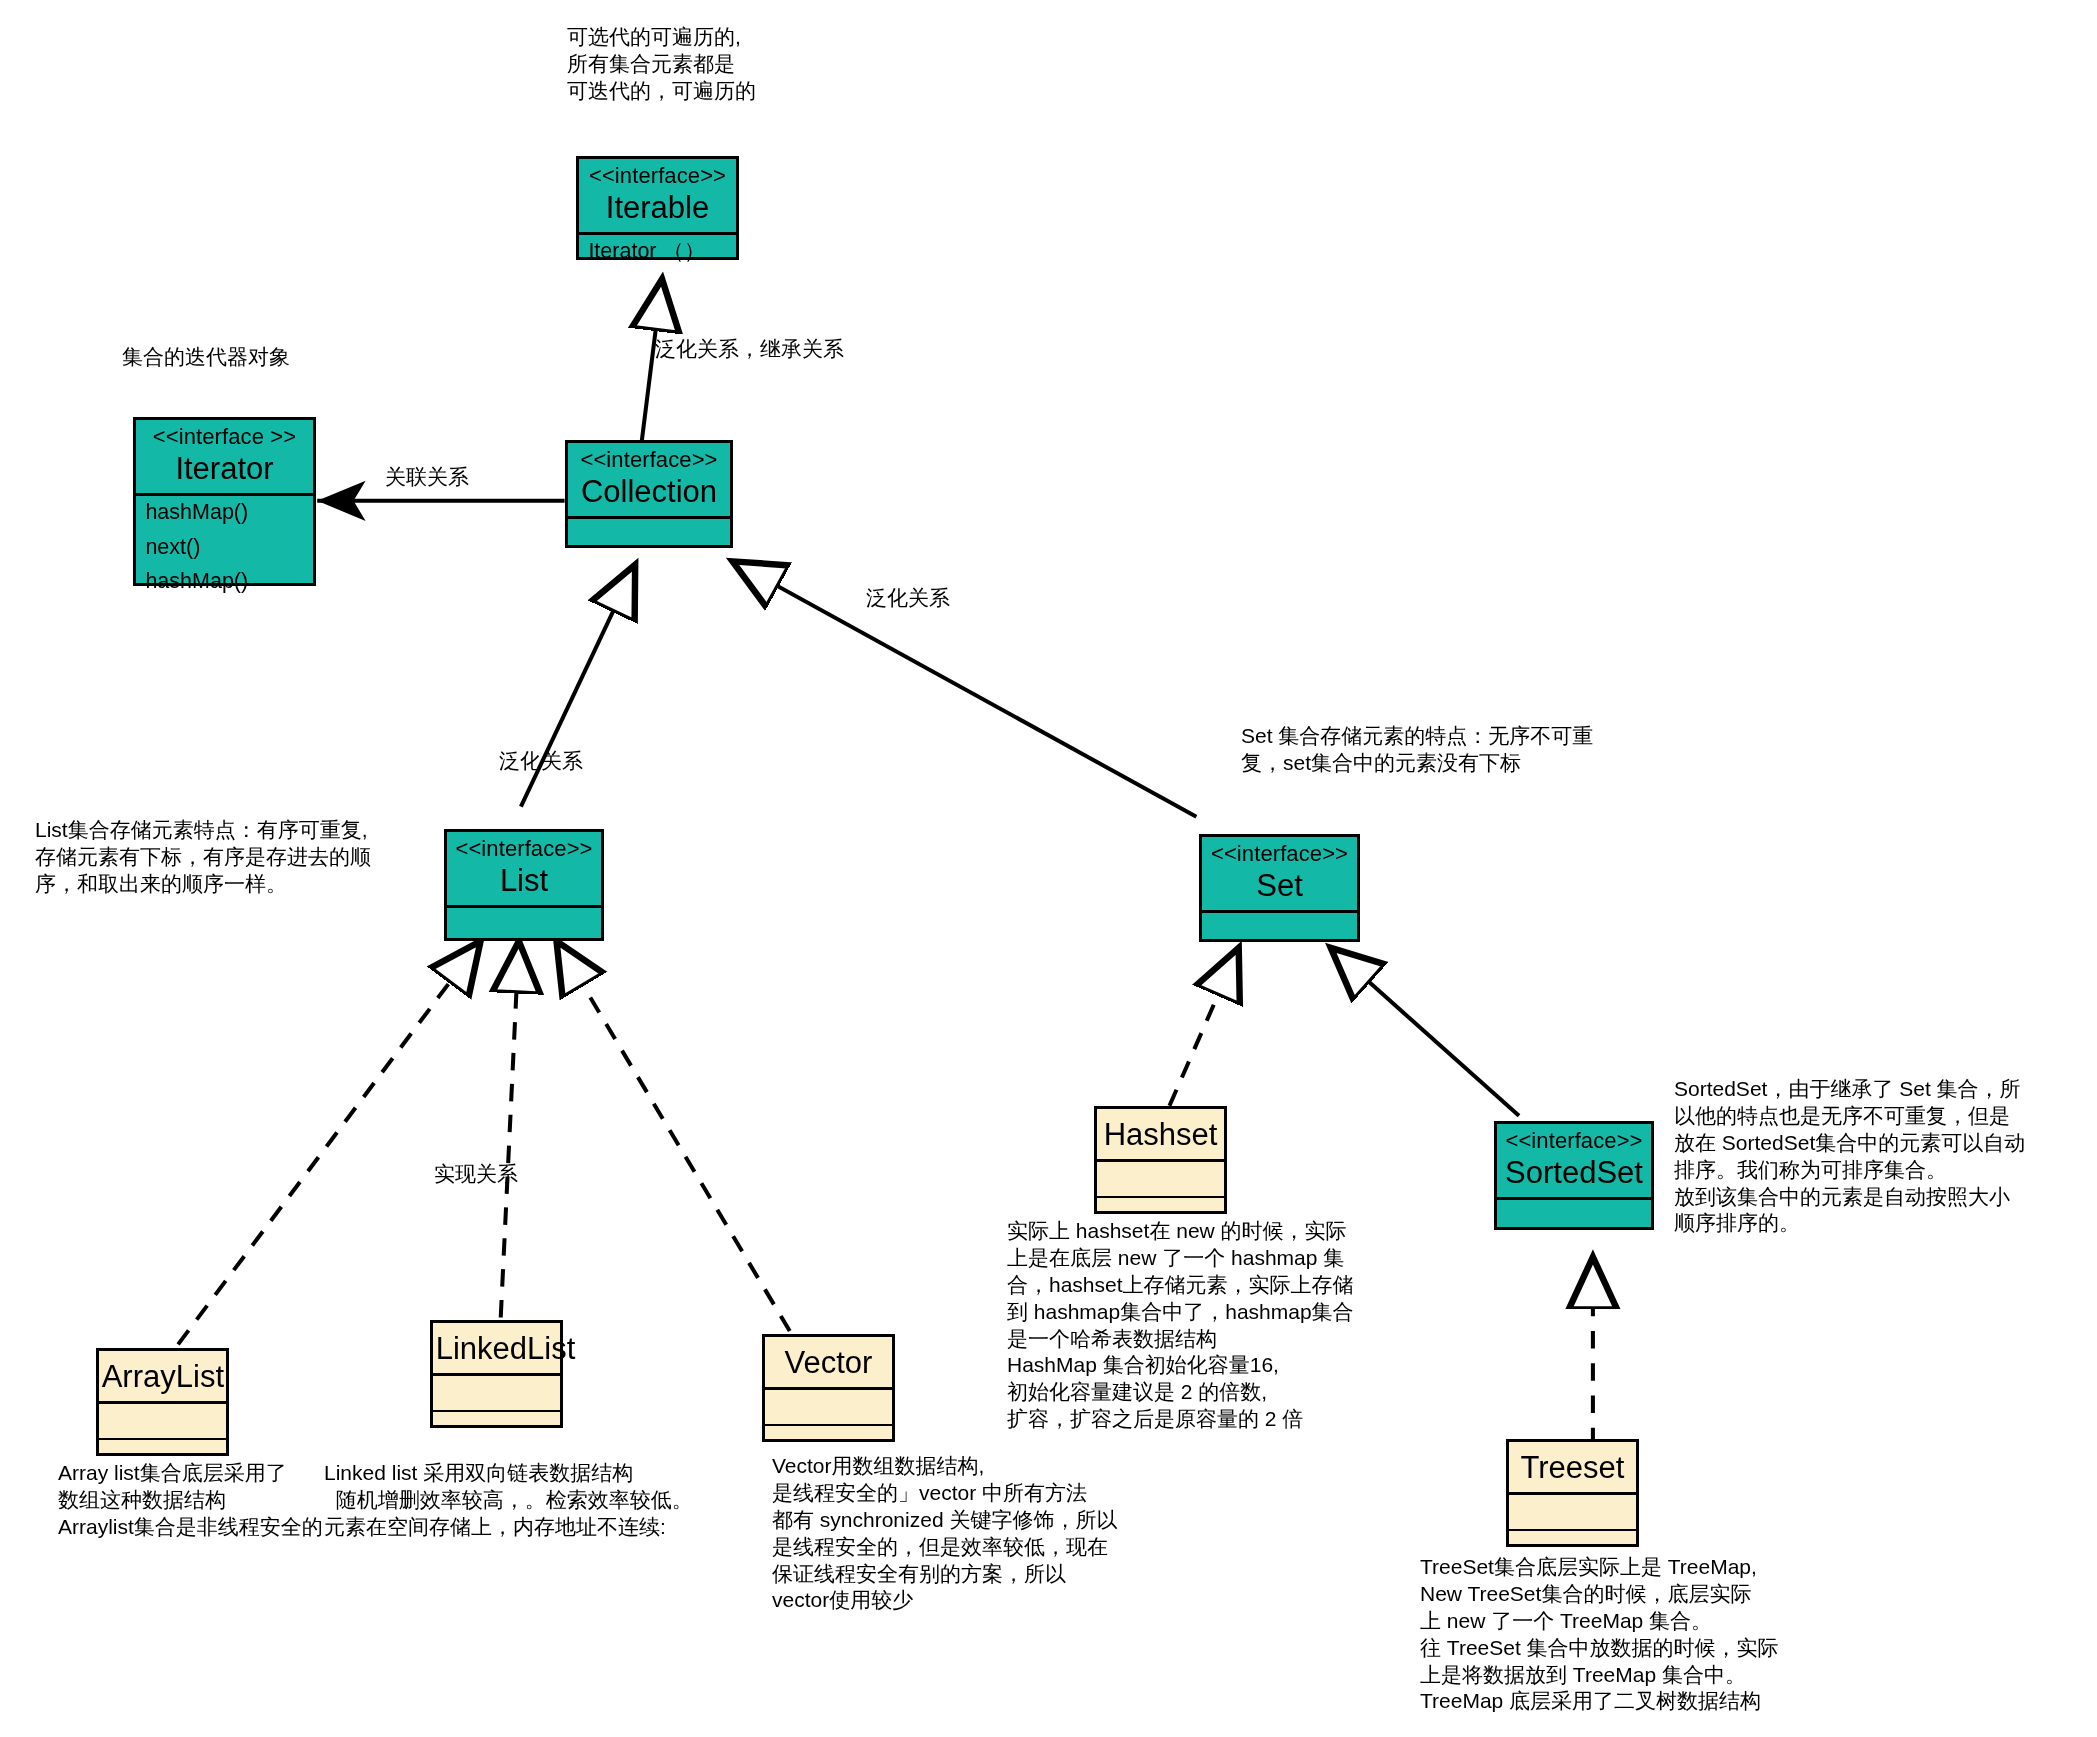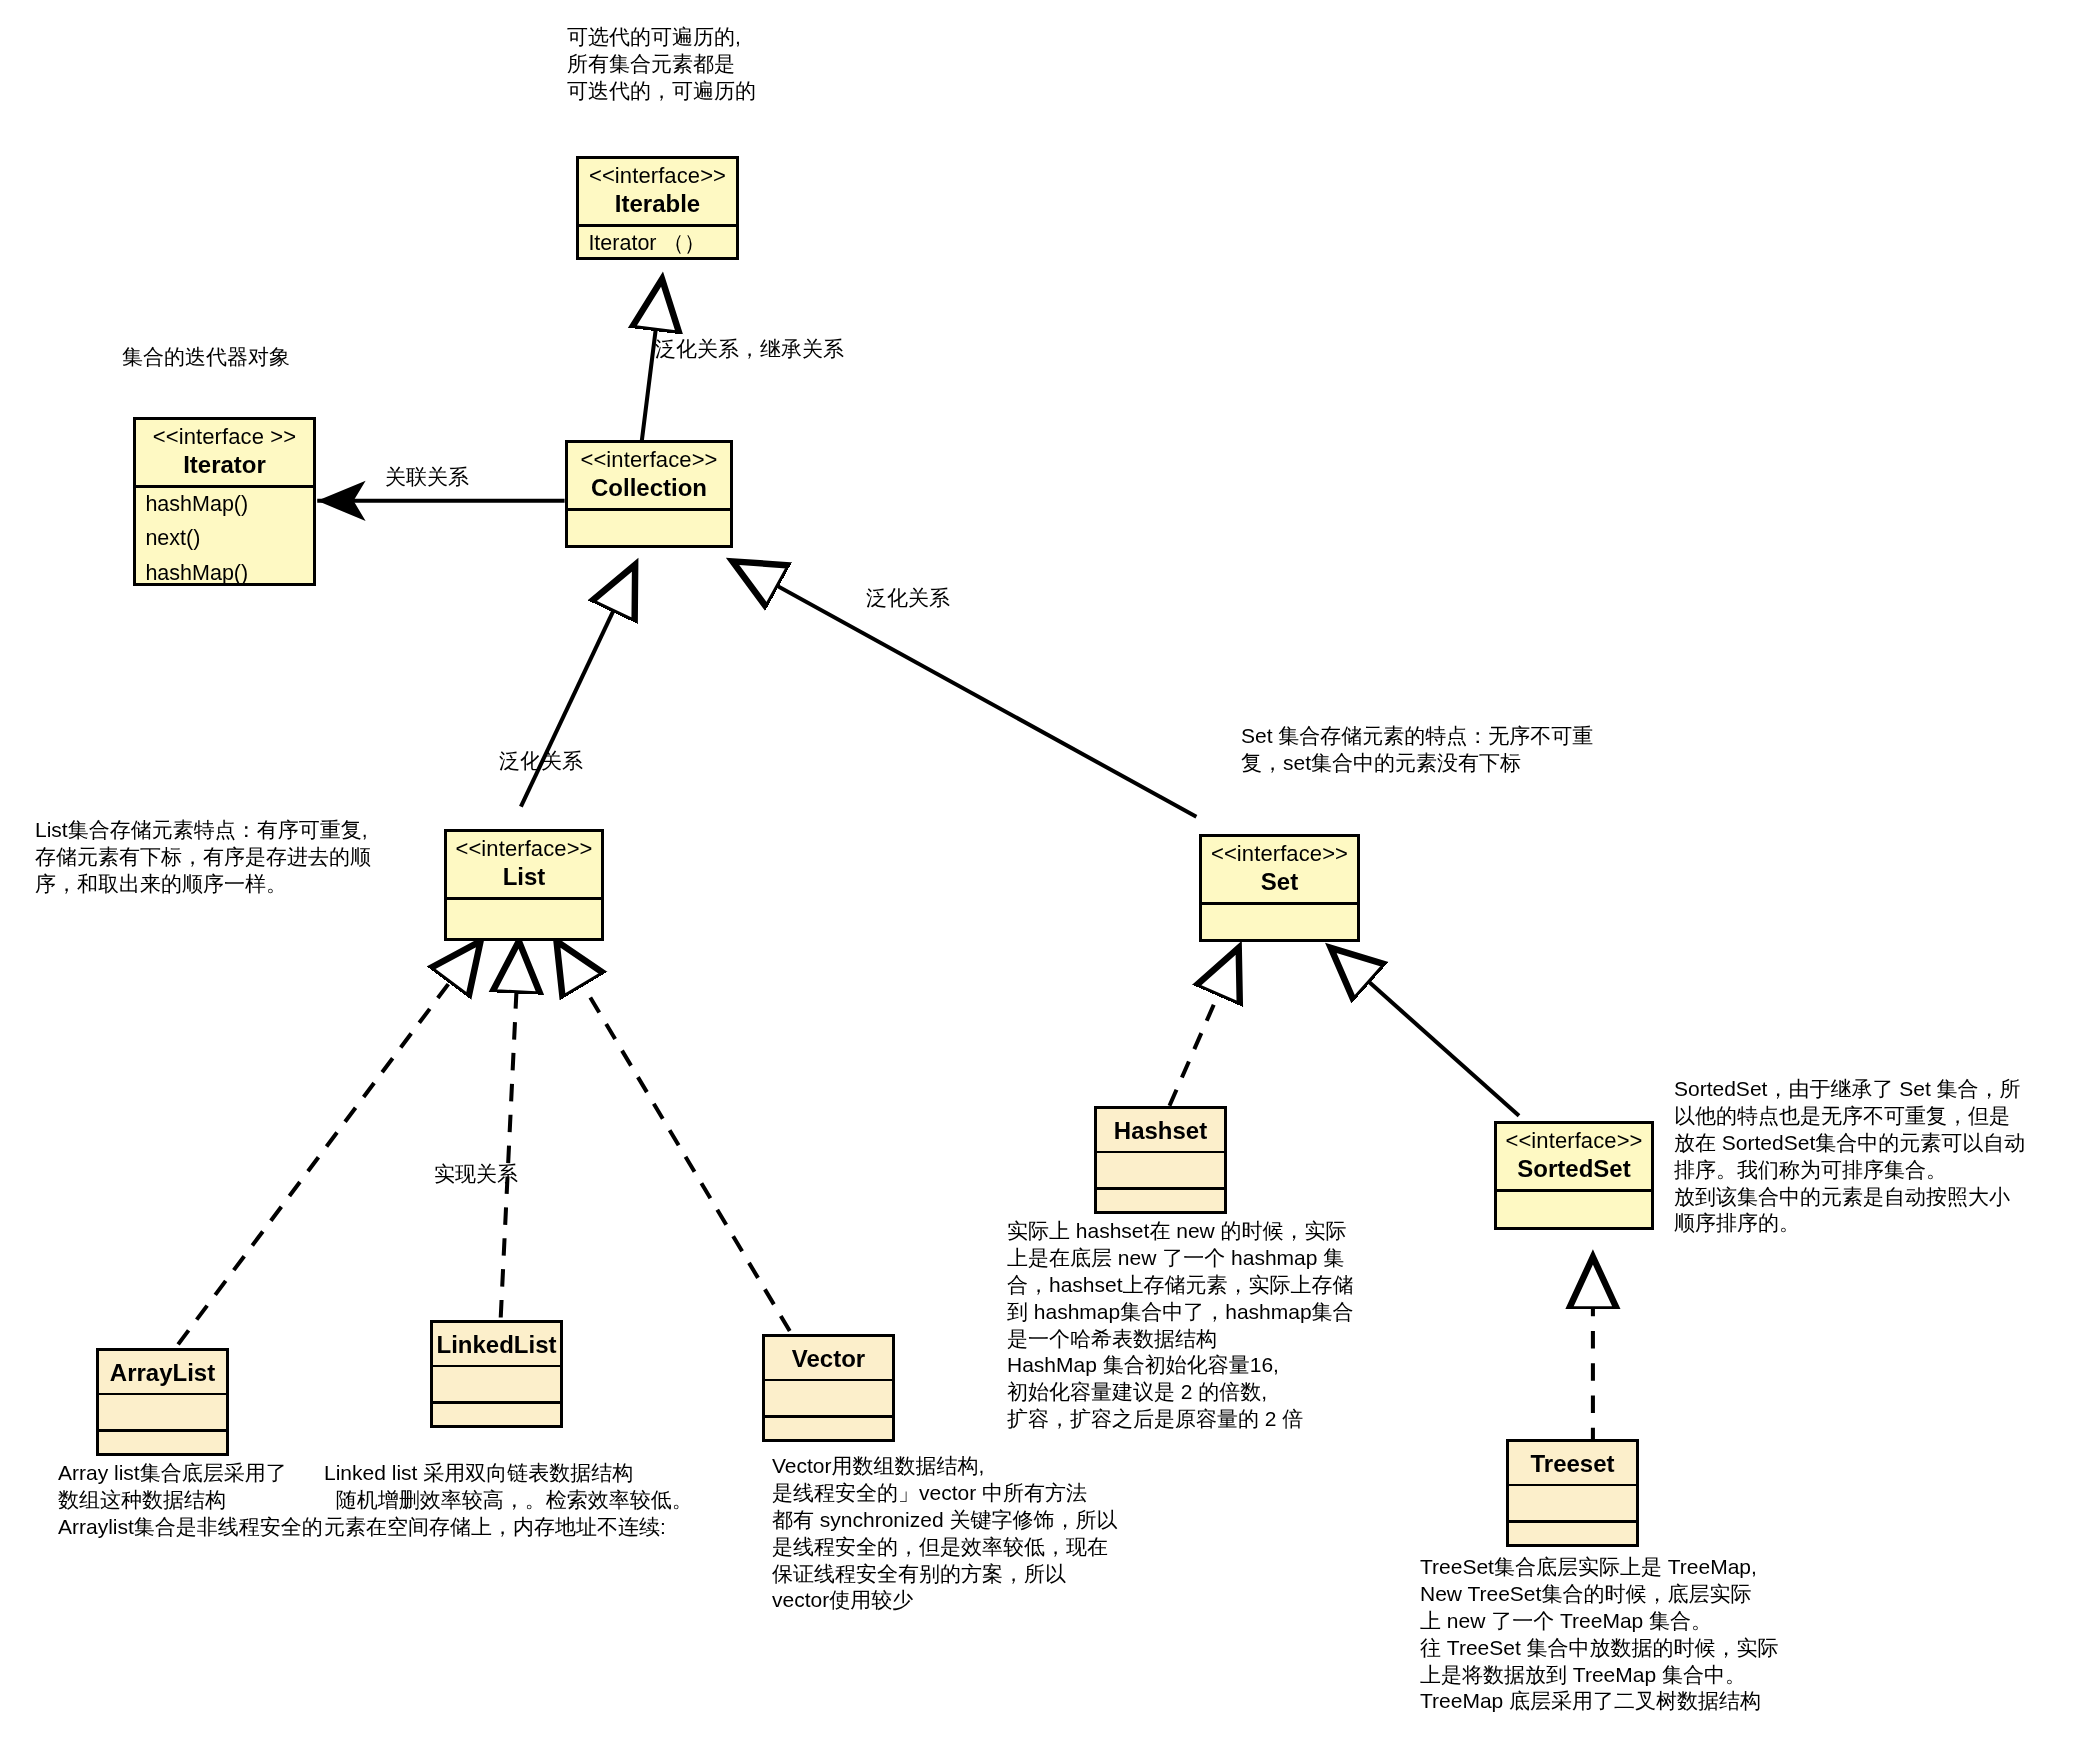--- a/index.html
+++ b/index.html
@@ -14,40 +14,40 @@
   }
   #wires{position:absolute;left:0;top:0;width:2097px;height:1737px;}
 
   
   .uml{
     position:absolute;
     border:3.4px solid #000000;
     box-sizing:border-box;
     background:#A0FFF0;
   }
-  .uml.iface{background:#fef9c3;}
+  .uml.iface{background:#14b8a6;}
   .uml.cls{background:#FCEFCB;}
   .uml .head{
     box-sizing:border-box;
     width:100%;
     text-align:center;
     padding:4px 2.7px 5.4px 2.7px;
     line-height:1.18;
   }
   .uml .stereo{
     display:block;
     font-size:22px;
     font-weight:400;
     color:#000;
     letter-spacing:0.1px;
   }
   .uml .nm{
     display:block;
-    font-size:24px;
-    font-weight:bold;
+    font-size:31px;
+    font-weight:normal;
     color:#000;
     margin-top:1.3px;
   }
   .uml .sep{height:2.7px;background:#000;width:100%;}
   .uml .cell{width:100%;}
   .uml .mrow{
     font-size:21.5px;
     color:#000;
     padding:5.4px 9.4px 5.4px 9.4px;
     line-height:1.1;

